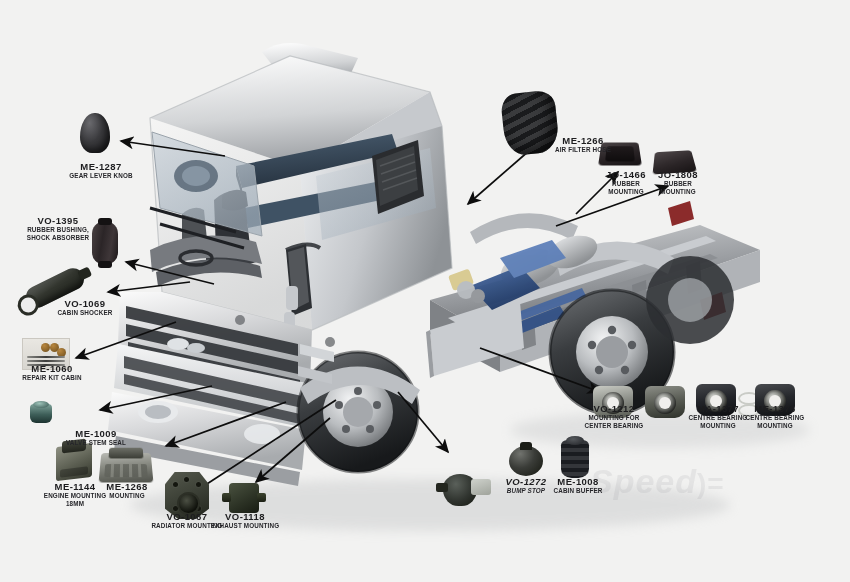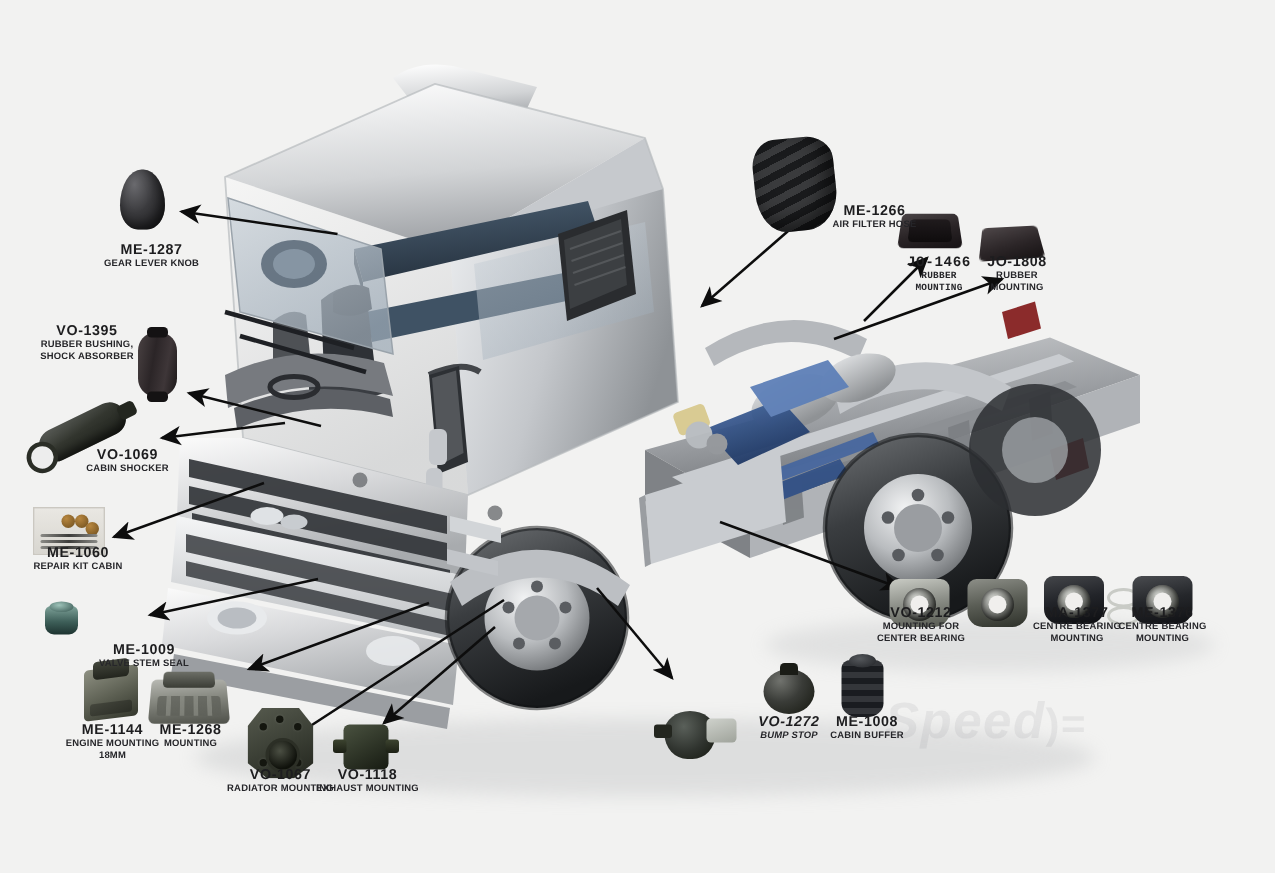--- a/index.html
+++ b/index.html
@@ -660,21 +660,21 @@
   <div class="label" style="left:543px; top:477px; width:70px;">
     <span class="code">ME-1008</span>
     <span class="desc">CABIN BUFFER</span>
   </div>
 
   <div class="label" style="left:548px; top:124px; width:70px;margin-top:12px;">
     <span class="code">ME-1266</span>
     <span class="desc">AIR FILTER HOSE</span>
   </div>
 
-  <div class="label" style="left:600px; top:170px; width:52px;font-family:Liberation Mono, monospace;">
+  <div class="label" style="left:600px; top:170px; width:52px;">
     <span class="code">JO-1466</span>
     <span class="desc">RUBBER</span>
     <span class="desc">MOUNTING</span>
   </div>
 
   <div class="label" style="left:652px; top:170px; width:52px;">
     <span class="code">JO-1808</span>
     <span class="desc">RUBBER</span>
     <span class="desc">MOUNTING</span>
   </div>

